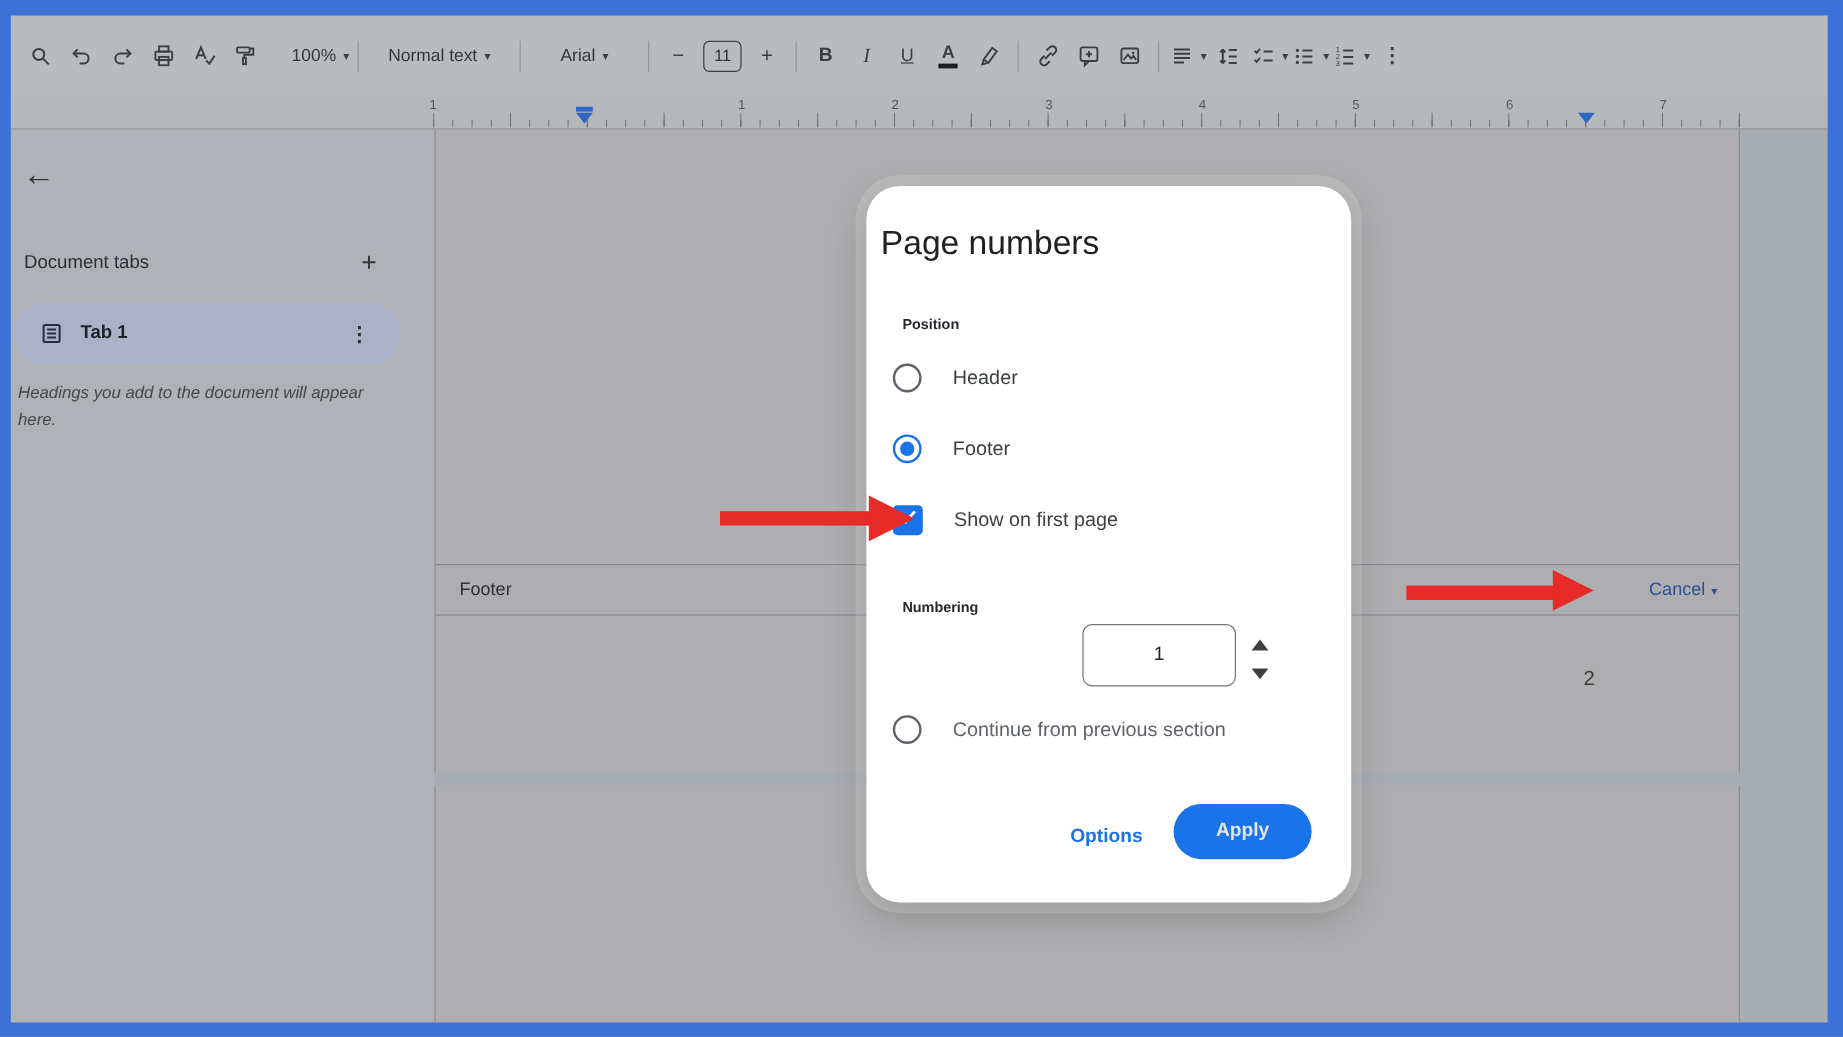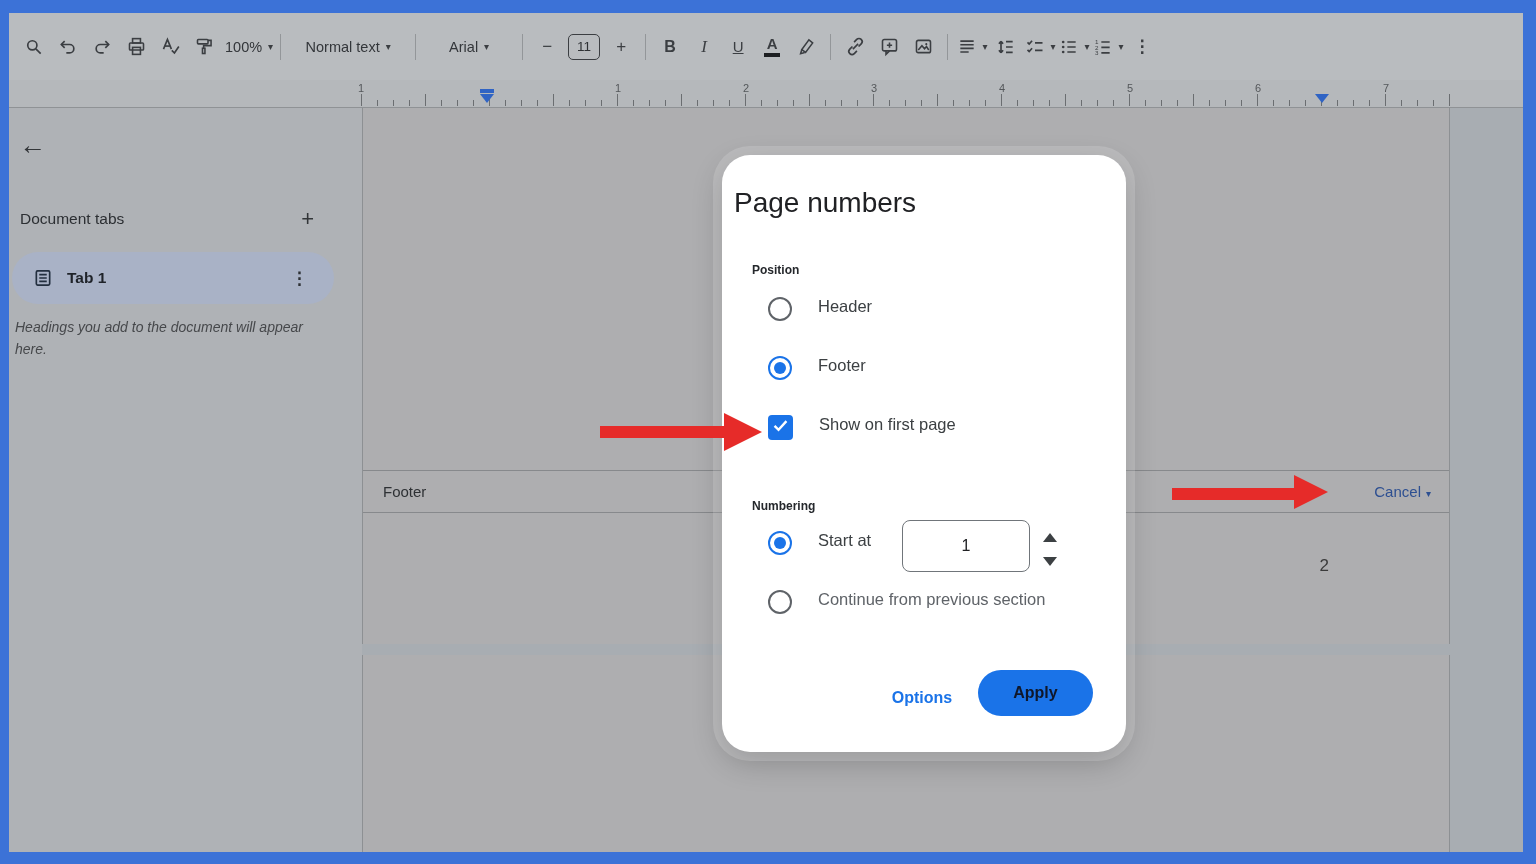--- a/index.html
+++ b/index.html
@@ -84,21 +84,21 @@
 
   
   .dialog { position:absolute; left:713px; top:142px; width:404px; height:597px;
     background:#ffffff; border-radius:28px; z-index:5;
     box-shadow:0 0 0 9px rgba(255,255,255,0.16), 0 10px 30px rgba(0,0,0,0.22); }
   .dlg-title { position:absolute; left:12px; top:32px; font-size:28px;
     color:#202124; }
   .dlg-section { position:absolute; left:30px; font-size:12px; font-weight:600;
     color:#25282c;margin-top:12px; }
   .row { position:absolute; left:0; width:100%; height:36px; display:flex;
-    align-items:flex-start; padding-left:46px; }
+    align-items:center; padding-left:22px; }
   .row .lbl { margin-left:26px; font-size:16.5px; color:#3c4043; }
   .lbl-gray { color:#5f6368 !important; }
   .radio { width:24px; height:24px; border-radius:50%; border:2px solid #5f6368;
     flex:0 0 auto; }
   .radio.sel { border-color:#1a73e8; position:relative; }
   .radio.sel::after { content:""; position:absolute; left:4px; top:4px;
     width:12px; height:12px; border-radius:50%; background:#1a73e8; }
   .checkbox { width:25px; height:25px; border-radius:4px; background:#1a73e8;
     flex:0 0 auto; display:flex; align-items:center; justify-content:center; }
   .num-input { position:absolute; left:180px; top:365px; width:128px; height:52px;
@@ -108,21 +108,21 @@
     border-left:7px solid transparent; border-right:7px solid transparent;
     border-bottom:9px solid #3c4043; }
   .spin-down { position:absolute; left:321px; top:402px; width:0; height:0;
     border-left:7px solid transparent; border-right:7px solid transparent;
     border-top:9px solid #3c4043; }
   .btn-cancel { position:absolute; left:158px; top:524px; width:84px; height:38px;
     display:flex; align-items:center; justify-content:center; font-size:16px;
     font-weight:600; color:#1a73e8; border-radius:19px; }
   .btn-apply { position:absolute; left:256px; top:515px; width:115px; height:46px;
     display:flex; align-items:center; justify-content:center; font-size:16px;
-    font-weight:600; color:#0f172a; background:#1a73e8; border-radius:23px; }
+    font-weight:600; color:#e5e5e5; background:#1a73e8; border-radius:23px; }
 
   
   .arrow { position:absolute; z-index:9; }
   .arrow .bar { position:absolute; background:#e62b29; height:12px; }
   .arrow .head { position:absolute; width:0; height:0;
     border-top:19px solid transparent; border-bottom:19px solid transparent;
     border-left:38px solid #e62b29; }
   .arrow1 { left:591px; top:400px; }
   .arrow1 .bar { left:0; top:13px; width:126px; }
   .arrow1 .head { left:124px; top:0; }
@@ -181,21 +181,21 @@
     </div>
     <div class="tbtn">
       <span>
         <svg width="21" height="21" viewBox="0 0 24 24" fill="none" stroke="currentColor" stroke-width="1.8">
             <rect x="4" y="4" width="12" height="5" rx="1"></rect>
             <path d="M16 5 h3.5 v6 h-8.5 v3"></path>
             <rect x="9.7" y="14" width="2.8" height="6"></rect>
           </svg>
       </span>
     </div>
-    <div class="tbtn" style="margin-left:4px">
+    <div class="tbtn" style="margin-left:22px">
       <span class="tlabel">100%</span>
       <span class="caret">▾</span>
     </div>
     <div class="tdivider"></div>
     <div class="tbtn" style="min-width:120px">
       <span class="tlabel">Normal text</span>
       <span class="caret">▾</span>
     </div>
     <div class="tdivider"></div>
     <div class="tbtn" style="min-width:92px">
@@ -369,24 +369,20 @@
           <svg width="19" height="19" viewBox="0 0 24 24" fill="none" stroke="#ffffff" stroke-width="3">
               <path d="M4.5 12.5 L9.5 17.5 L19.5 6.5"></path>
             </svg>
         </span>
       </span>
       <span class="lbl">Show on first page</span>
     </div>
 
     <div class="dlg-section" style="top:332px">Numbering</div>
 
-    <div class="row" style="top:376px">
-      <span class="radio sel"></span>
-      <span class="lbl">Start at</span>
-    </div>
     <div class="num-input">1</div>
     <div class="spin-up"></div>
     <div class="spin-down"></div>
 
     <div class="row" style="top:435px">
       <span class="radio"></span>
       <span class="lbl lbl-gray">Continue from previous section</span>
     </div>
 
     <div class="btn-cancel">Options</div>

